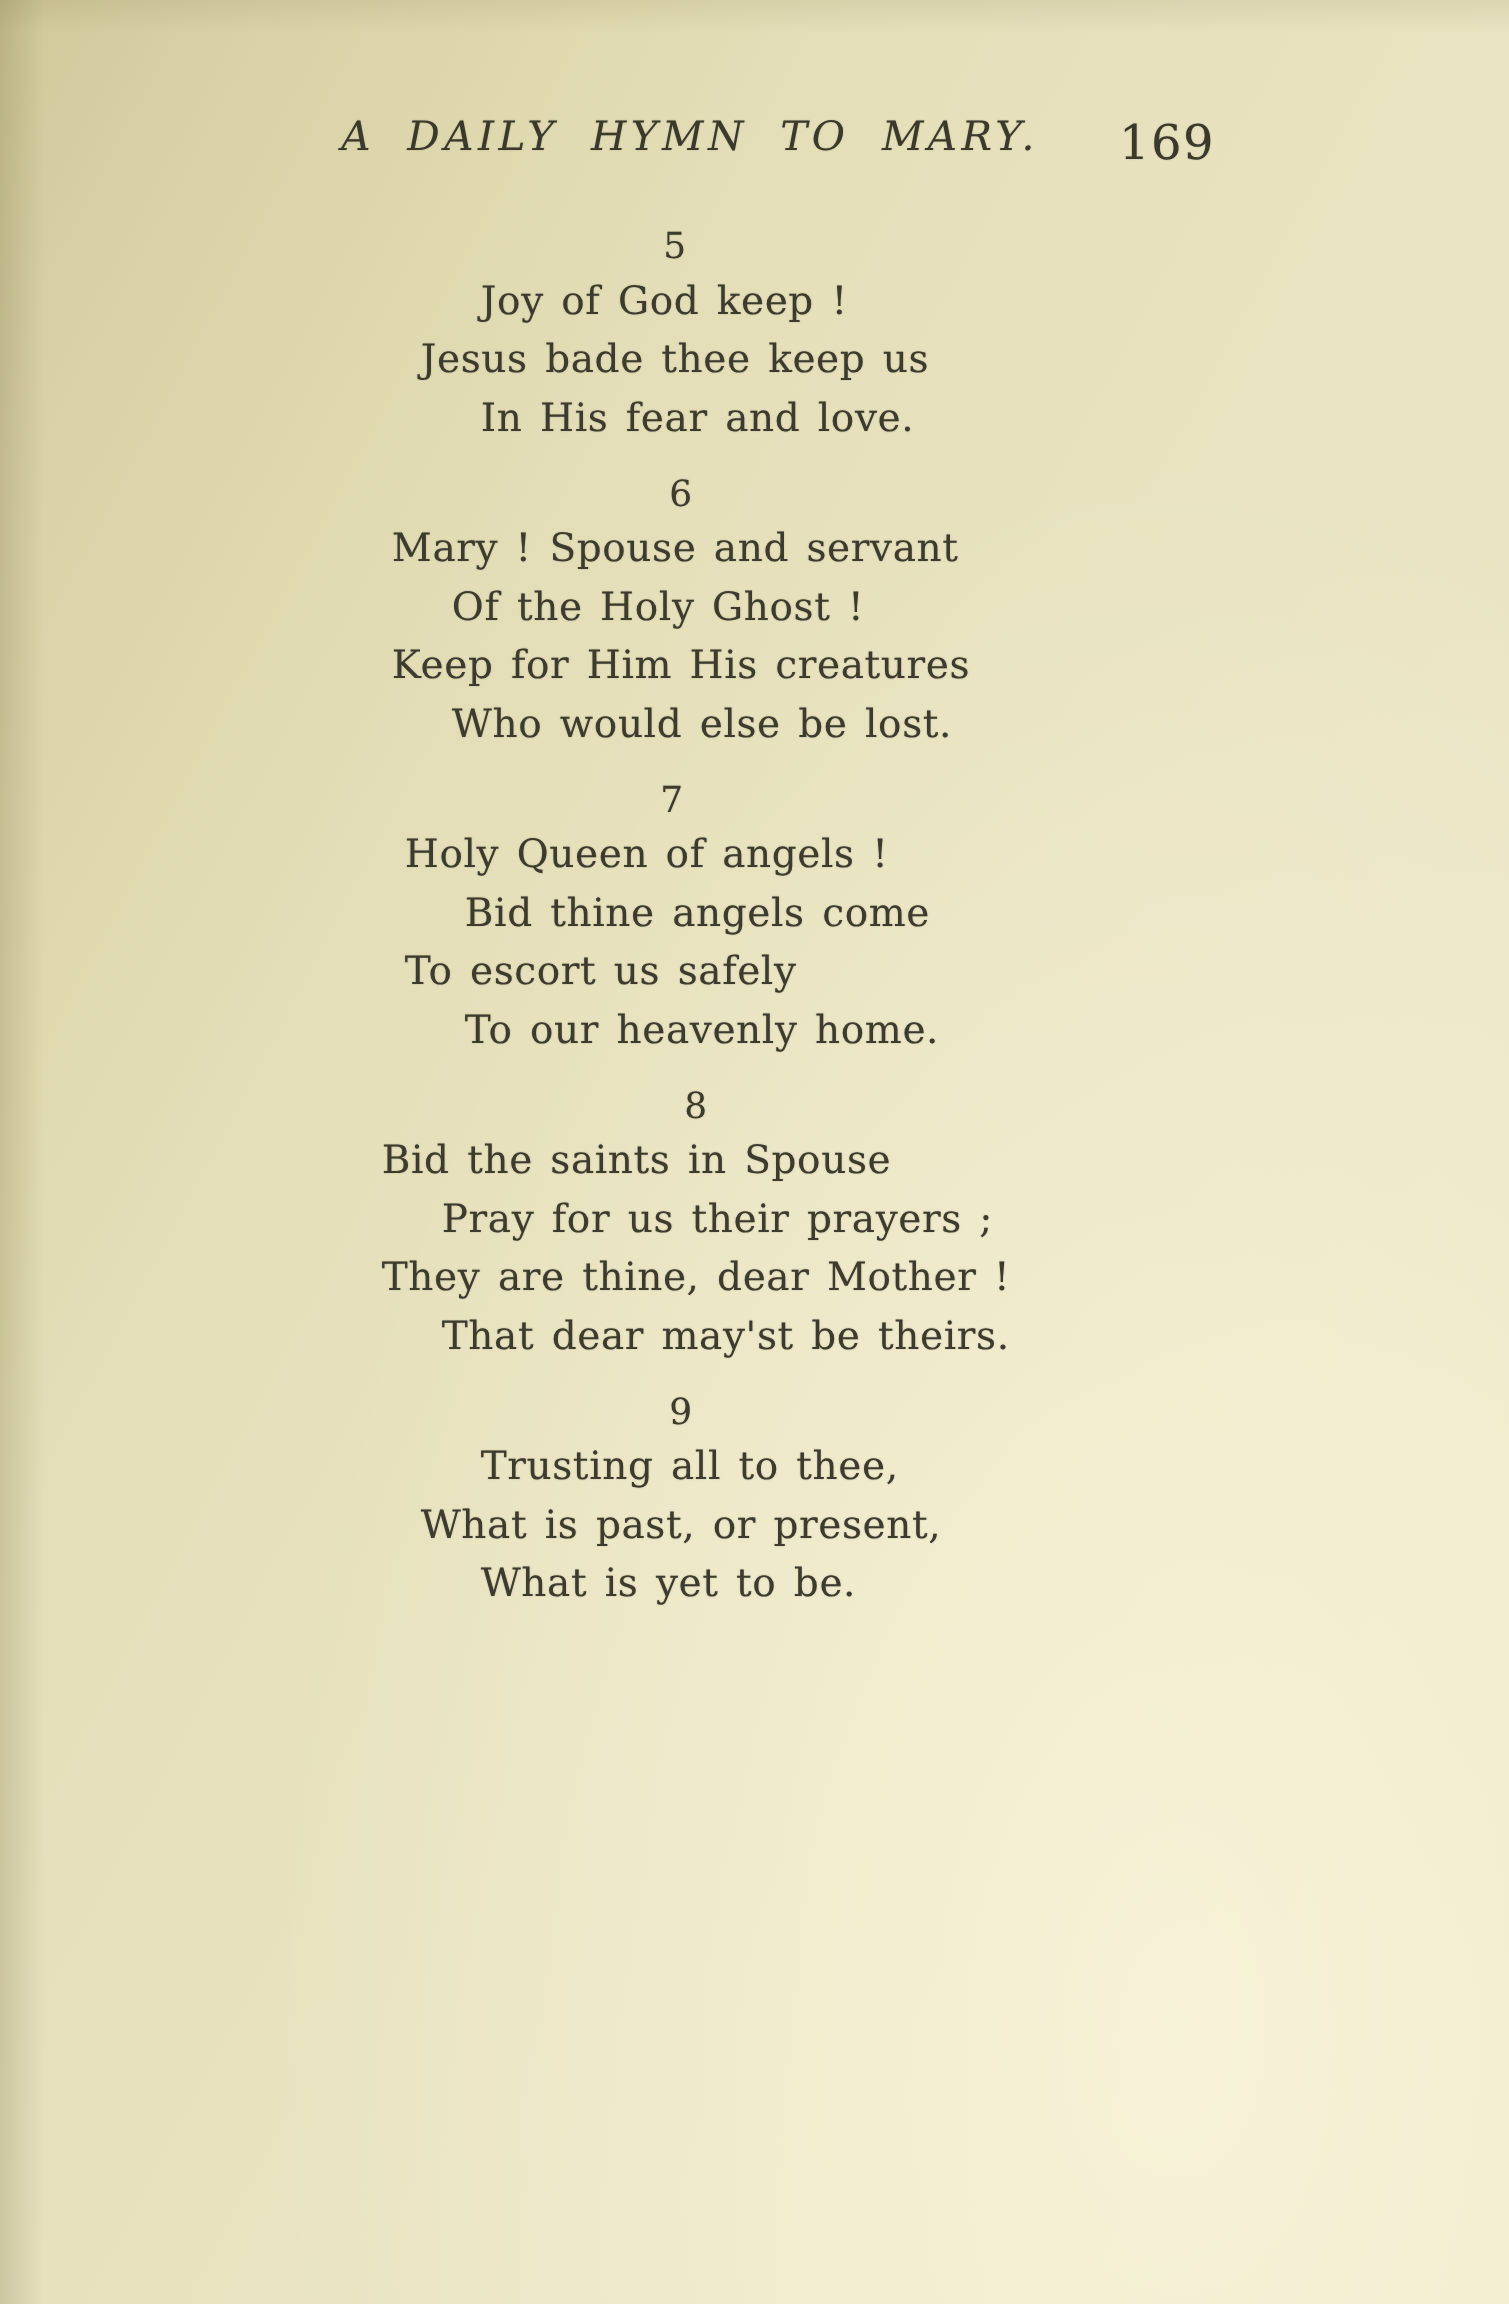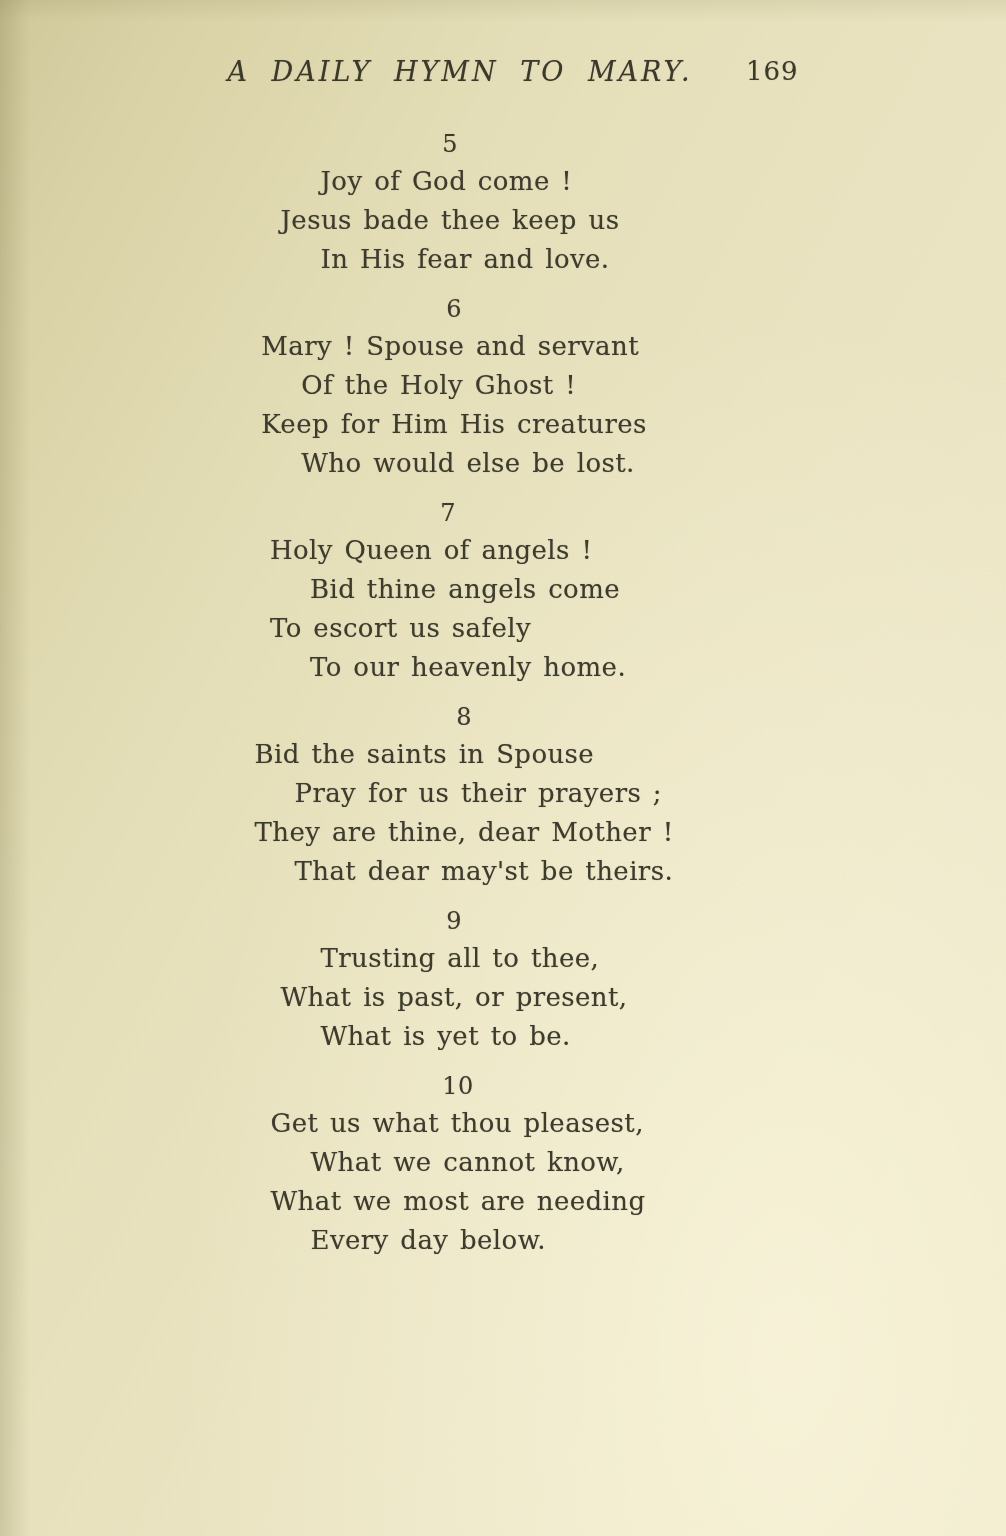--- a/index.html
+++ b/index.html
@@ -28,41 +28,41 @@
     position: absolute;
     left: 0; right: 0; top: 0;
     height: 22px;
     background: linear-gradient(180deg, rgba(100,92,46,0.10), rgba(100,92,46,0));
     pointer-events: none;
   }
   .page {
     position: relative;
     width: 920px;
     margin: 0;
-    padding-top: 56px;
+    padding-top: 76px;
   }
   .page-header {
     position: relative;
     height: 40px;
   }
   .running-title {
     display: block;
     text-align: center;
     font-style: italic;
     font-size: 27px;
     letter-spacing: 3px;
     word-spacing: 10px;
     color: #3b392c;
     text-shadow: 0 0 1px rgba(59,57,44,0.35);
   }
   .page-number {
     position: absolute;
     left: 746px;
     top: 0;
-    font-size: 26px;
+    font-size: 32px;
     font-variant-numeric: oldstyle-nums;
     letter-spacing: 1px;
     color: #3b392c;
     text-shadow: 0 0 1px rgba(59,57,44,0.35);
   }
   .poem {
     margin-top: 30px;
   }
   .stanza {
     width: fit-content;
@@ -103,21 +103,21 @@
 
   <div class="page-header">
     <span class="running-title">A DAILY HYMN TO MARY.</span>
     <span class="page-number">169</span>
   </div>
 
   <div class="poem">
 
     <div class="stanza">
       <div class="stanza-number">5</div>
-      <div class="verse-line indent">Joy of God come !</div>
+      <div class="verse-line indent">Joy of God keep !</div>
       <div class="verse-line">Jesus bade thee keep us</div>
       <div class="verse-line indent">In His fear and love.</div>
     </div>
 
     <div class="stanza">
       <div class="stanza-number">6</div>
       <div class="verse-line">Mary ! Spouse and servant</div>
       <div class="verse-line indent">Of the Holy Ghost !</div>
       <div class="verse-line">Keep for Him His creatures</div>
       <div class="verse-line indent">Who would else be lost.</div>
@@ -139,22 +139,15 @@
       <div class="verse-line indent">That dear may'st be theirs.</div>
     </div>
 
     <div class="stanza">
       <div class="stanza-number">9</div>
       <div class="verse-line indent">Trusting all to thee,</div>
       <div class="verse-line">What is past, or present,</div>
       <div class="verse-line indent">What is yet to be.</div>
     </div>
 
-    <div class="stanza">
-      <div class="stanza-number">10</div>
-      <div class="verse-line">Get us what thou pleasest,</div>
-      <div class="verse-line indent">What we cannot know,</div>
-      <div class="verse-line">What we most are needing</div>
-      <div class="verse-line indent">Every day below.</div>
-    </div>
 
   </div>
 </div>
 
 </body></html>

